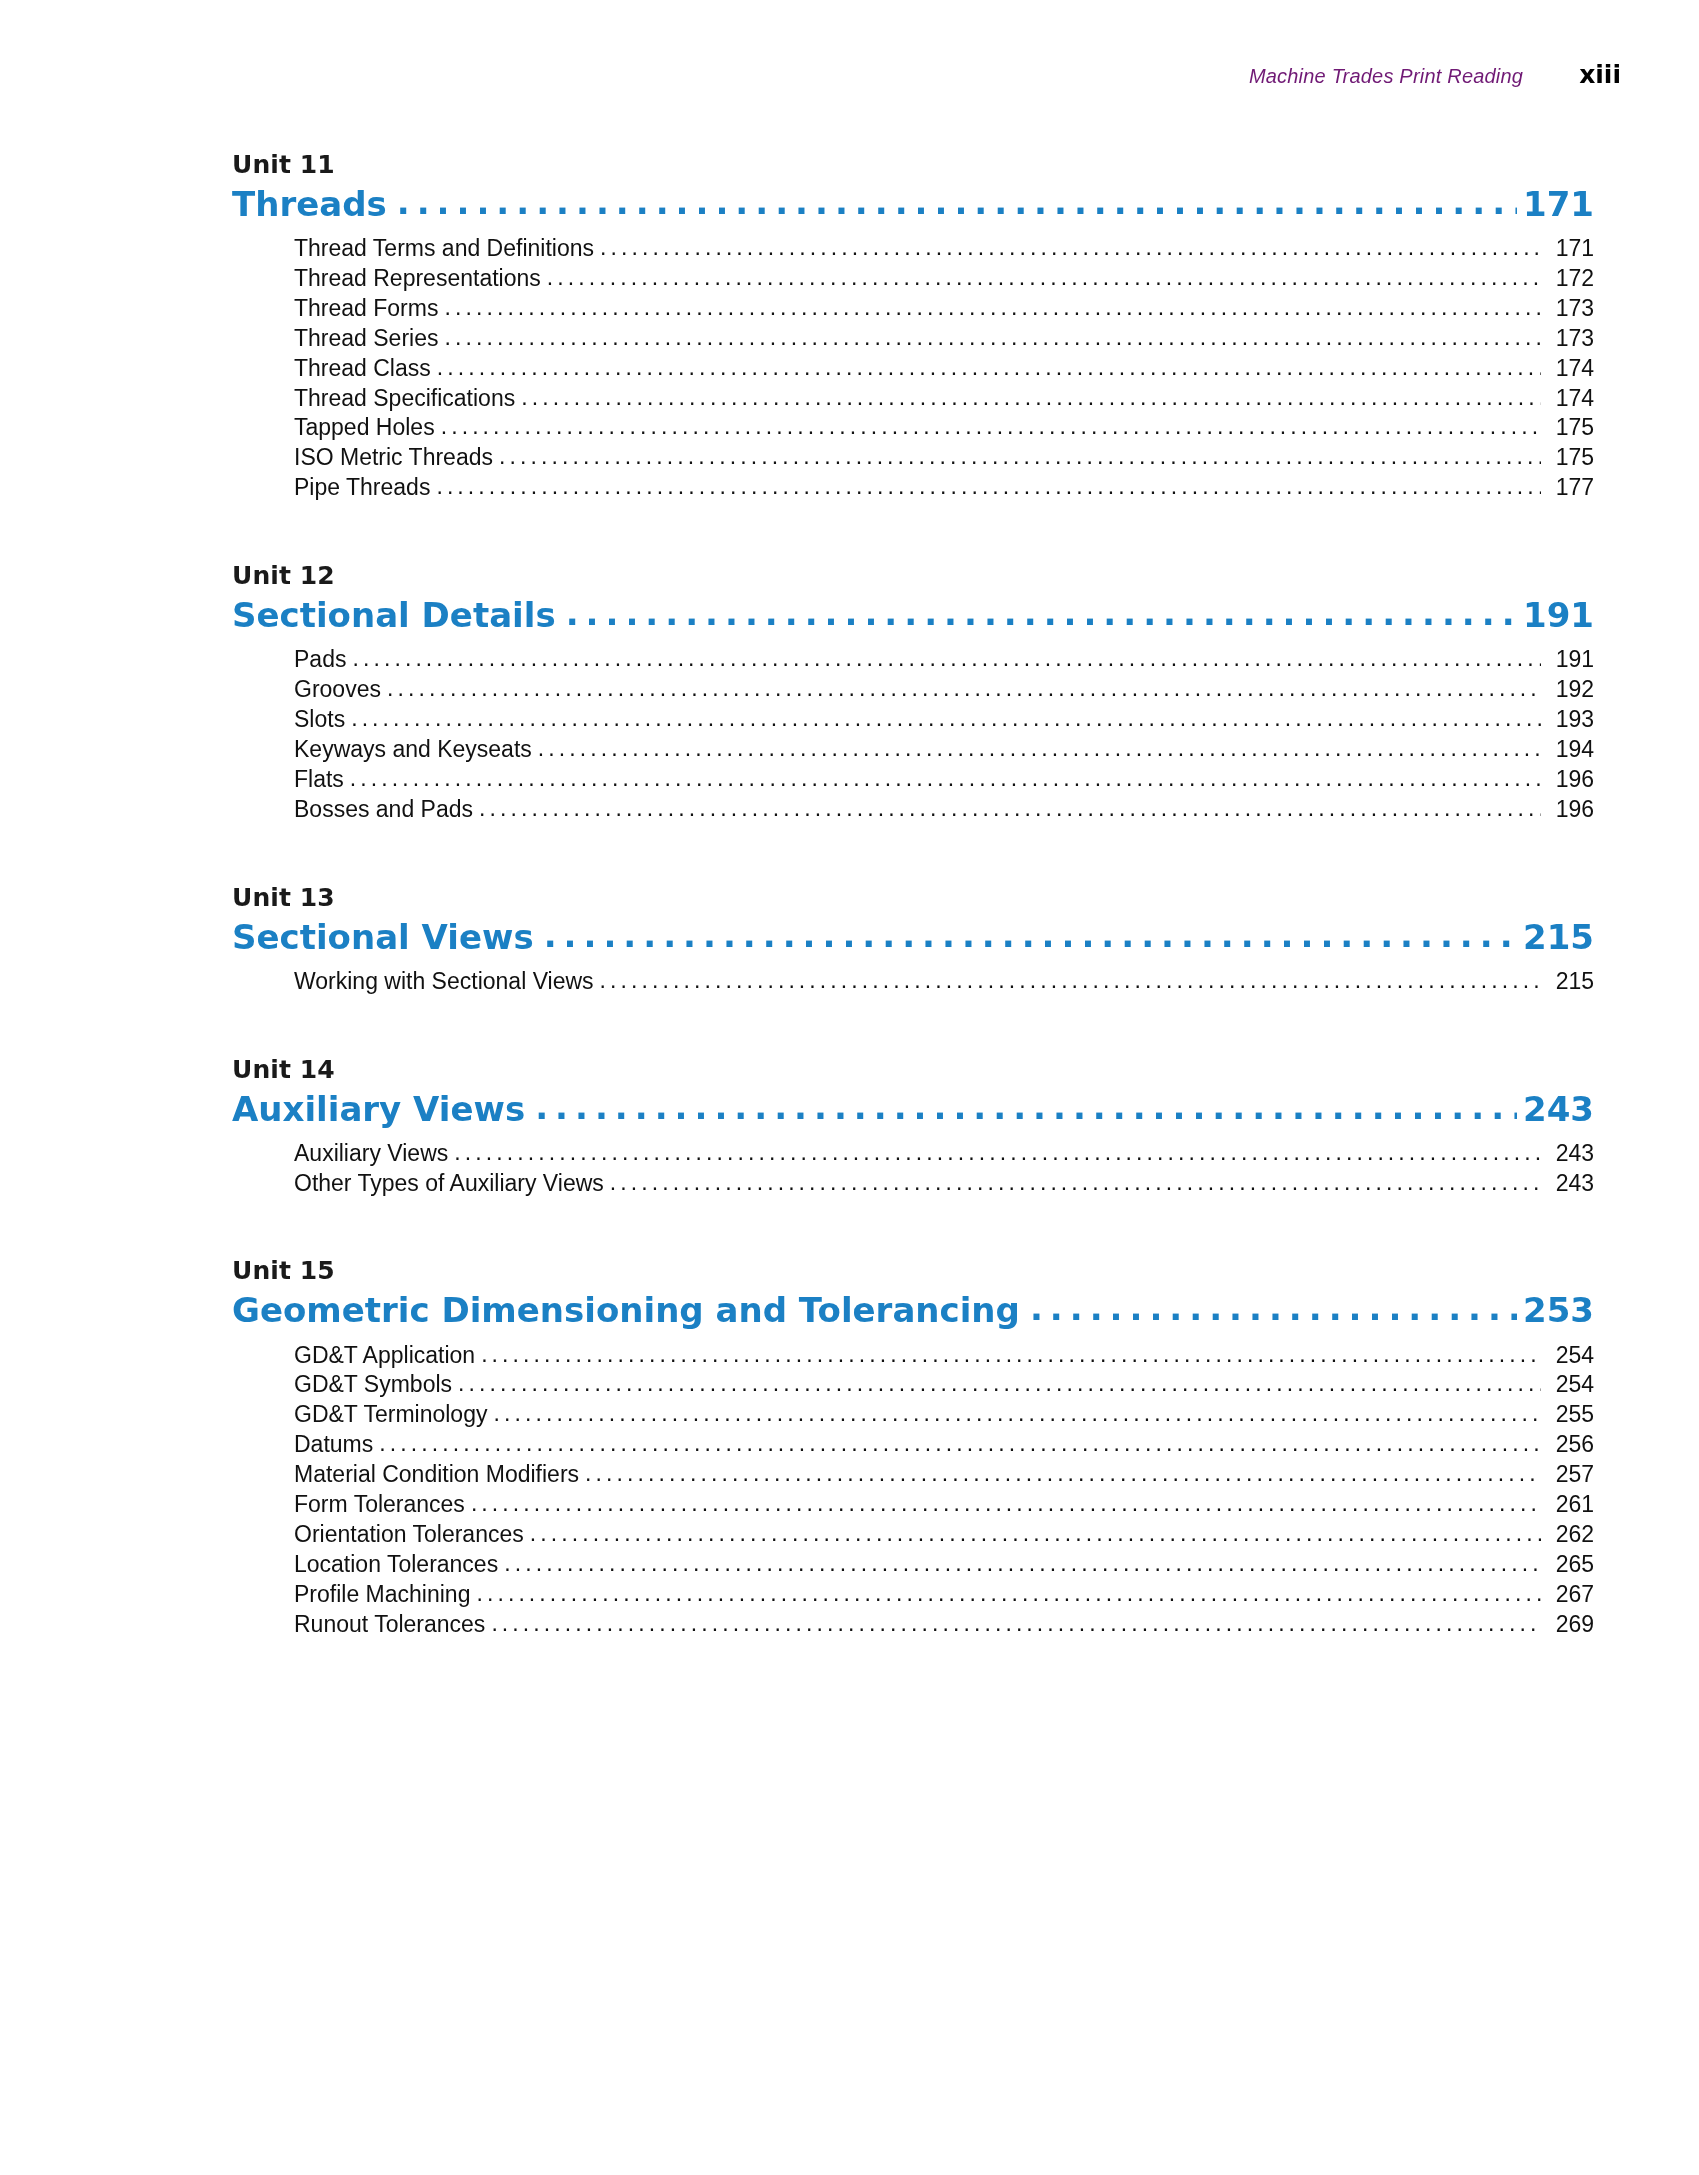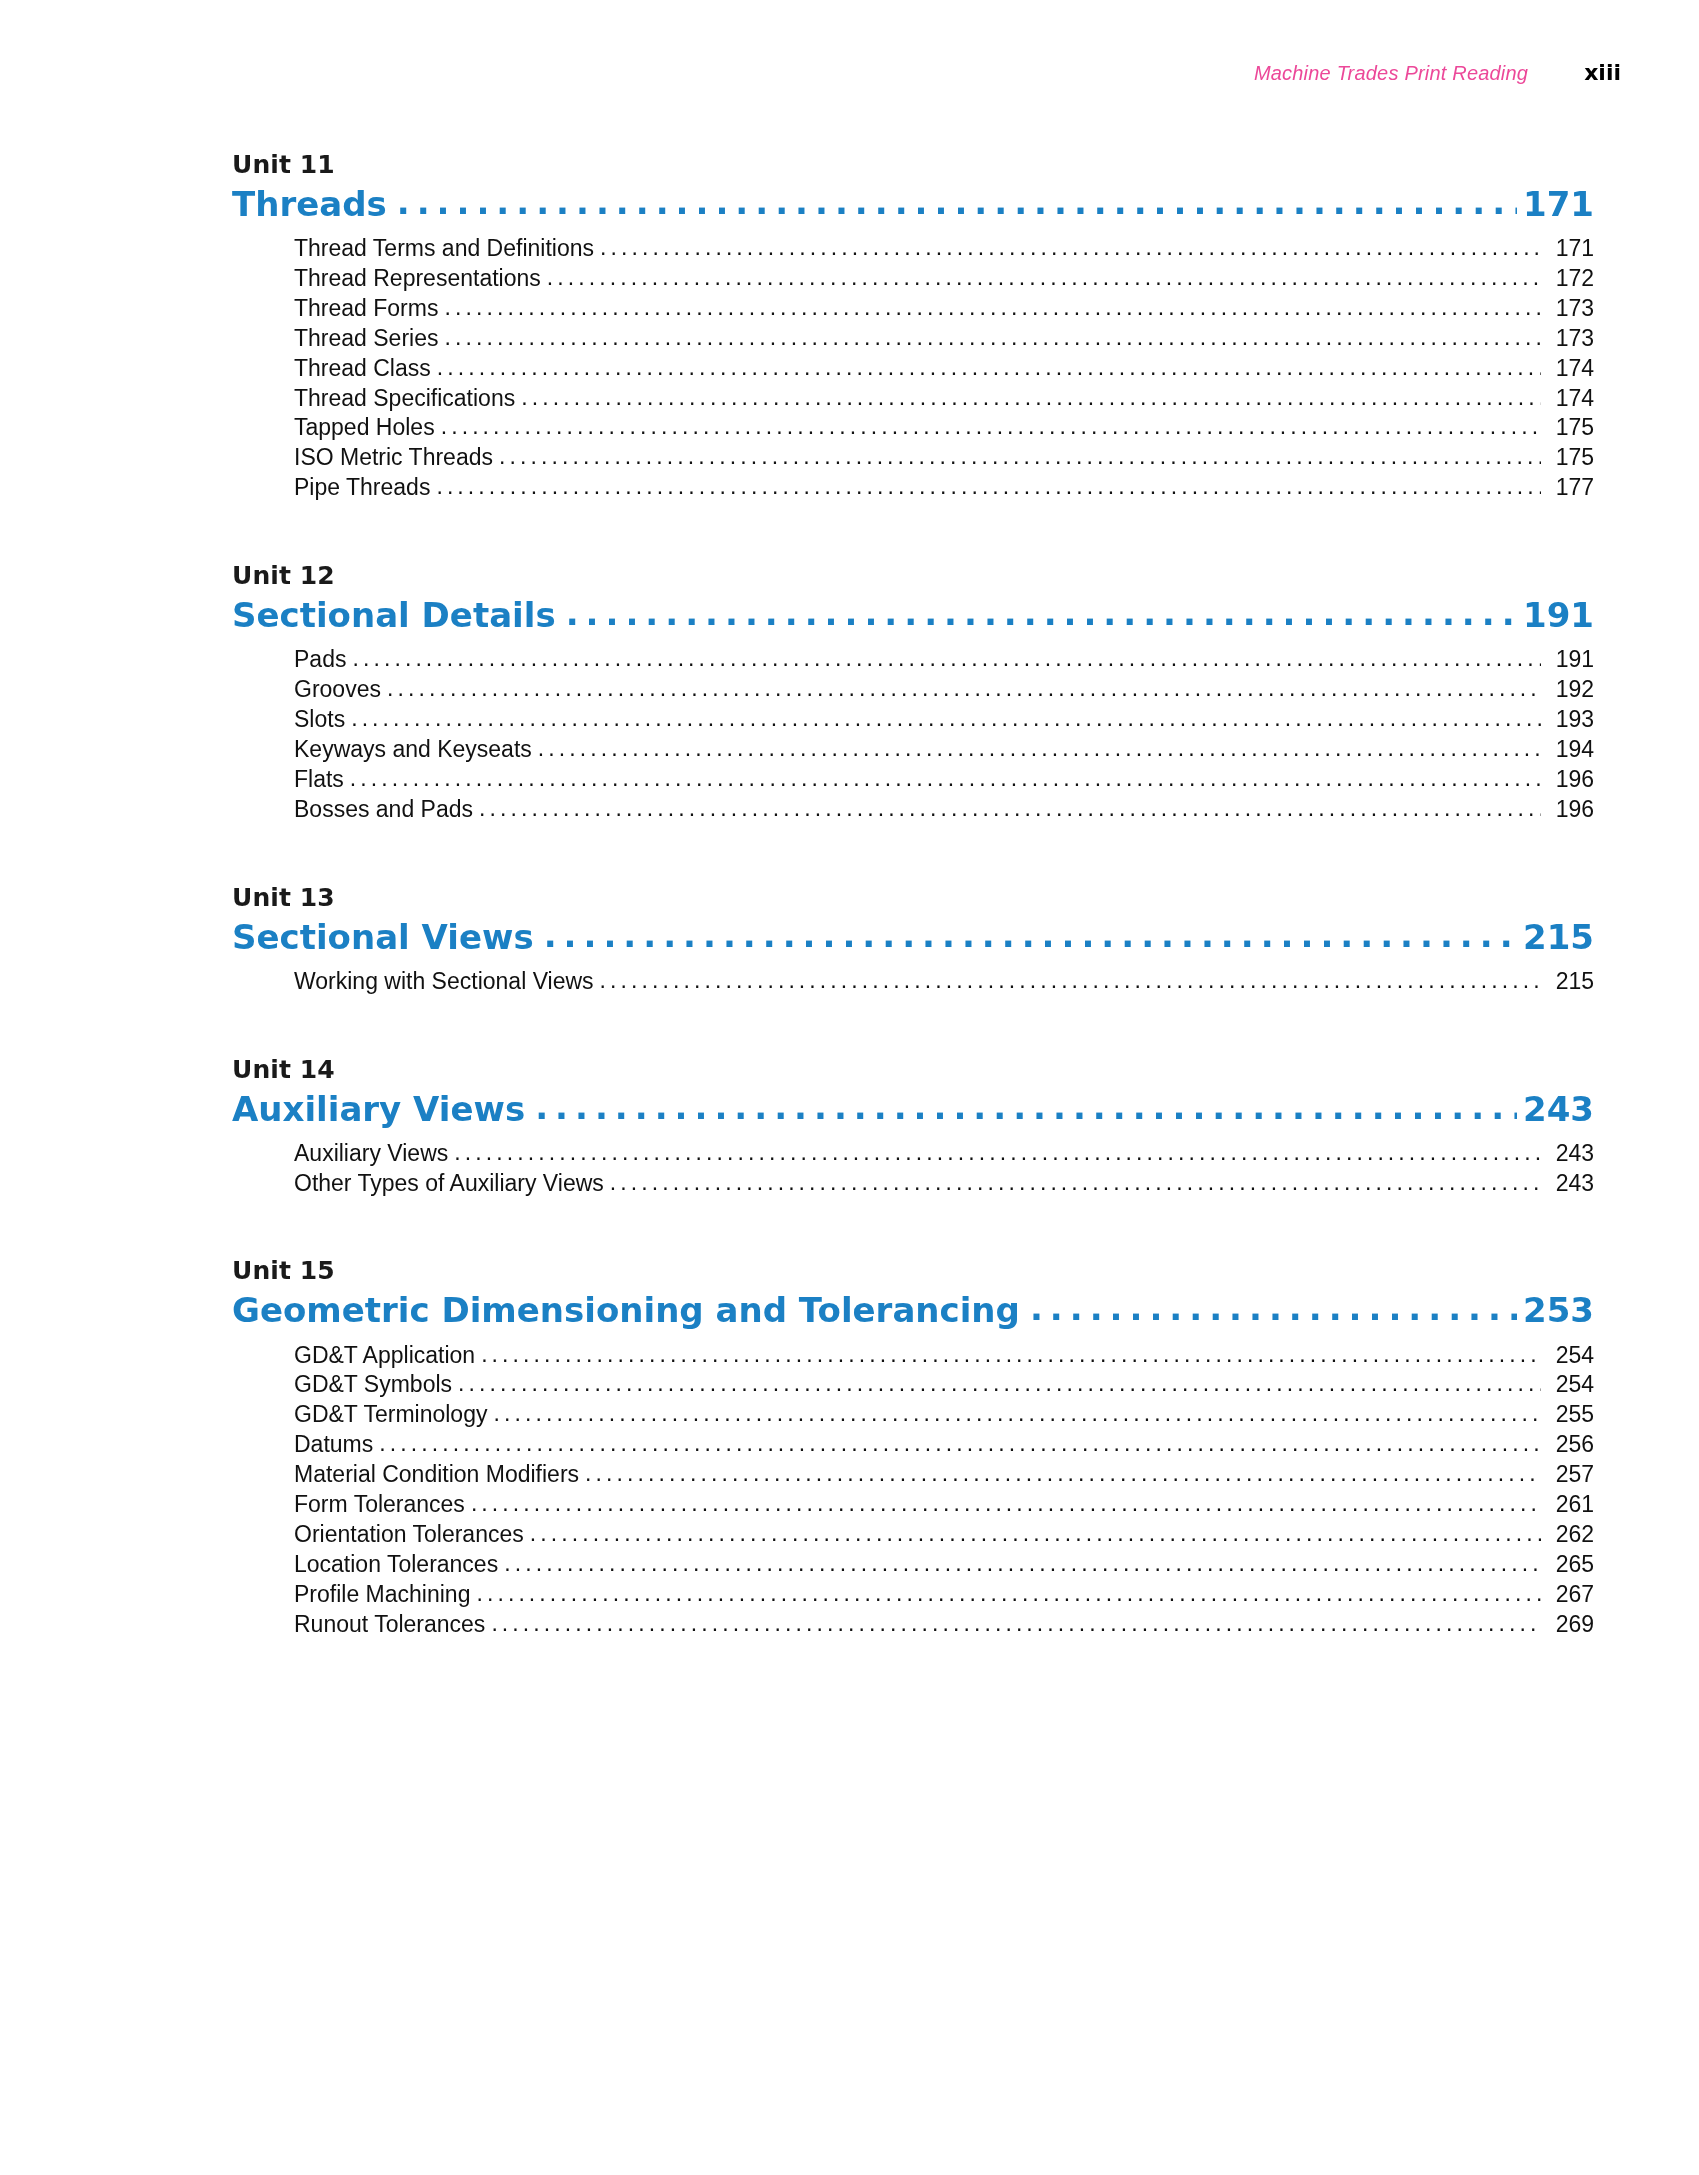--- a/index.html
+++ b/index.html
@@ -30,26 +30,26 @@
     padding-right: 78px;
     display: flex;
     justify-content: flex-end;
     align-items: baseline;
   }
   .running-head .rh-title {
     font-family: "Liberation Sans", sans-serif;
     font-style: italic;
     font-size: 20px;
     letter-spacing: 0.2px;
-    color: #ec4899;
+    color: #701a75;
   }
   .running-head .rh-folio {
     font-family: "DejaVu Sans", sans-serif;
     font-weight: bold;
-    font-size: 22px;
+    font-size: 25px;
     margin-left: 56px;
     color: #000;
   }
 
   
   .toc {
     position: absolute;
     top: 150px;
     left: 232px;
     width: 1362px;

